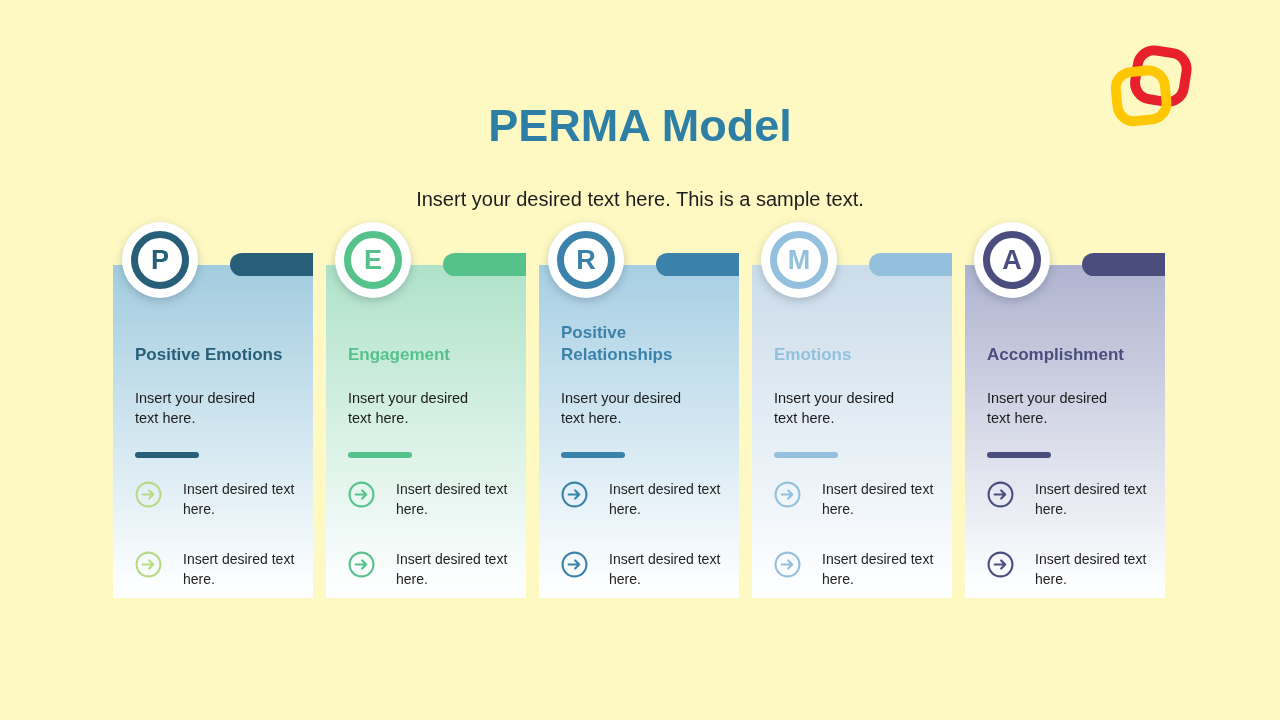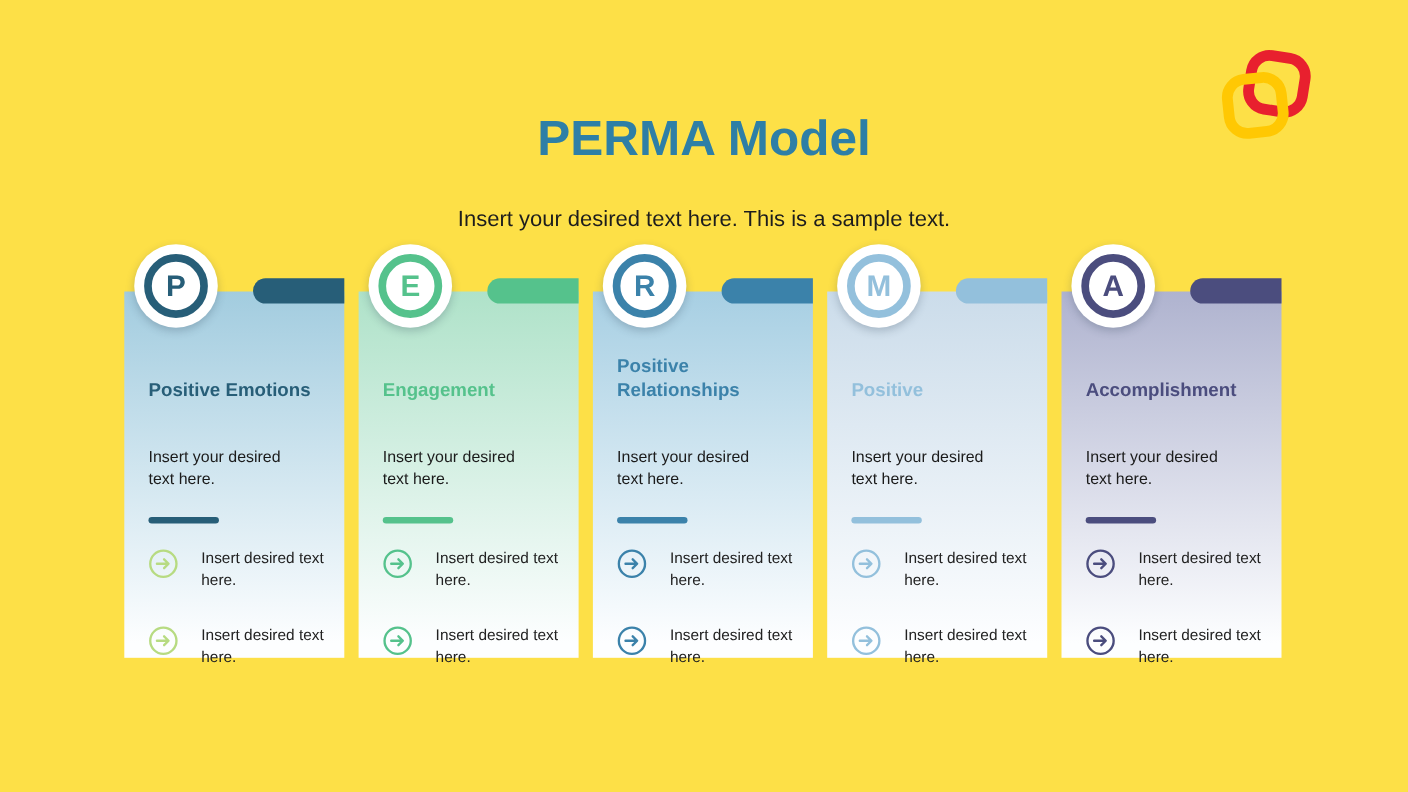--- a/index.html
+++ b/index.html
@@ -1,18 +1,18 @@
 <!DOCTYPE html>
 <html><head>
 <meta charset="utf-8">
 <style>
   html,body{margin:0;padding:0;background:#ffffff;}
   .slide{
     position:relative;width:1280px;height:720px;overflow:hidden;
-    background:#fde047;font-family:"Liberation Sans",sans-serif;
+    background:#fef9c3;font-family:"Liberation Sans",sans-serif;
   }
   
   .title{
     position:absolute;top:100px;left:0;width:1280px;text-align:center;
     font-size:45px;font-weight:700;line-height:1.15;margin:0;
   }
   .subtitle{
     position:absolute;top:188px;left:0;width:1280px;text-align:center;
     font-size:20px;color:#1d1d1d;margin:0;
   }
@@ -36,21 +36,21 @@
   }
   .badge-ring{
     width:44px;height:44px;border:7px solid var(--accent);border-radius:50%;
     display:flex;align-items:center;justify-content:center;
   }
   .badge-letter{font-size:27px;font-weight:700;color:var(--accent);}
   .card-title{
     margin-top:54px;min-height:47px;display:flex;align-items:flex-end;
     font-size:17px;font-weight:700;line-height:1.3;color:var(--accent);
   }
-  .card-body{margin-top:40px;font-size:14.5px;line-height:1.38;color:#1b1b1b;max-width:145px;}
+  .card-body{margin-top:22px;font-size:14.5px;line-height:1.38;color:#1b1b1b;max-width:145px;}
   .divider{margin-top:24px;width:64px;height:6px;border-radius:3px;background:var(--accent);}
   .bullet{display:flex;gap:21px;align-items:flex-start;}
   .bullet.first{margin-top:22px;}
   .bullet.second{margin-top:31px;}
   .bullet-icon{flex:0 0 auto;width:27px;height:27px;color:var(--icon);margin-top:1px;}
   .bullet-icon svg{display:block;}
   .bullet-text{font-size:14px;line-height:1.4;color:#222222;max-width:112px;}
 </style>
 </head>
 <body>
@@ -163,21 +163,21 @@
       </div>
     </div>
 
     <div class="card" style="--accent: #93C0DC; --icon: #93C0DC; --bgtop: #CBDCEA;">
       <div class="pill"></div>
       <div class="badge">
         <div class="badge-ring">
           <span class="badge-letter">M</span>
         </div>
       </div>
-      <div class="card-title">Positive</div>
+      <div class="card-title">Emotions</div>
       <div class="card-body">Insert your desired text here.</div>
       <div class="divider"></div>
       <div class="bullet first">
         <span class="bullet-icon">
           <svg viewBox="0 0 24 24" width="27" height="27">
               <circle cx="12" cy="12" r="10.6" fill="none" stroke="currentColor" stroke-width="1.9"></circle>
               <path d="M6.8 12h8.6M12.6 8.4 16.2 12l-3.6 3.6" fill="none" stroke="currentColor" stroke-width="1.9" stroke-linecap="round" stroke-linejoin="round"></path>
             </svg>
         </span>
         <span class="bullet-text">Insert desired text here.</span>

